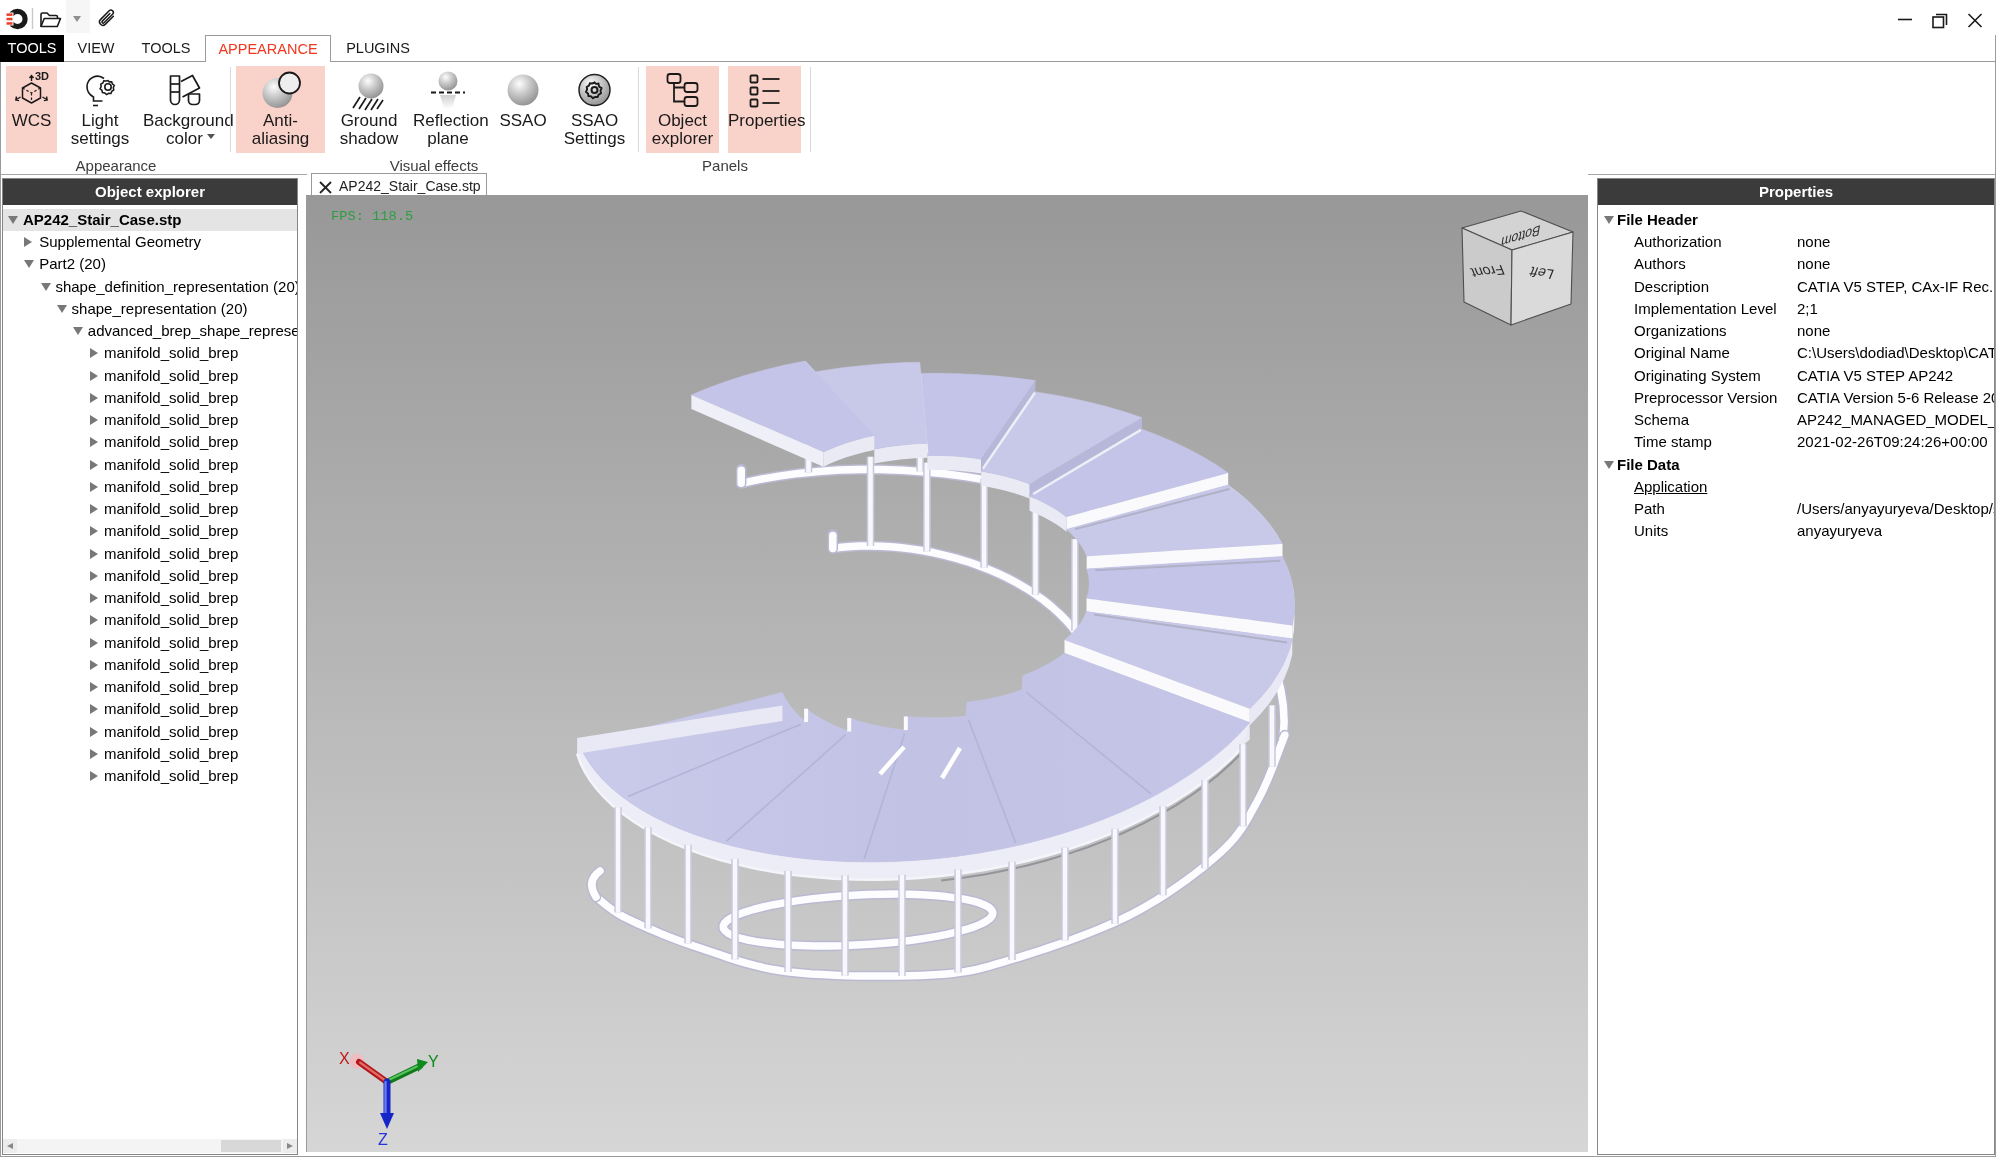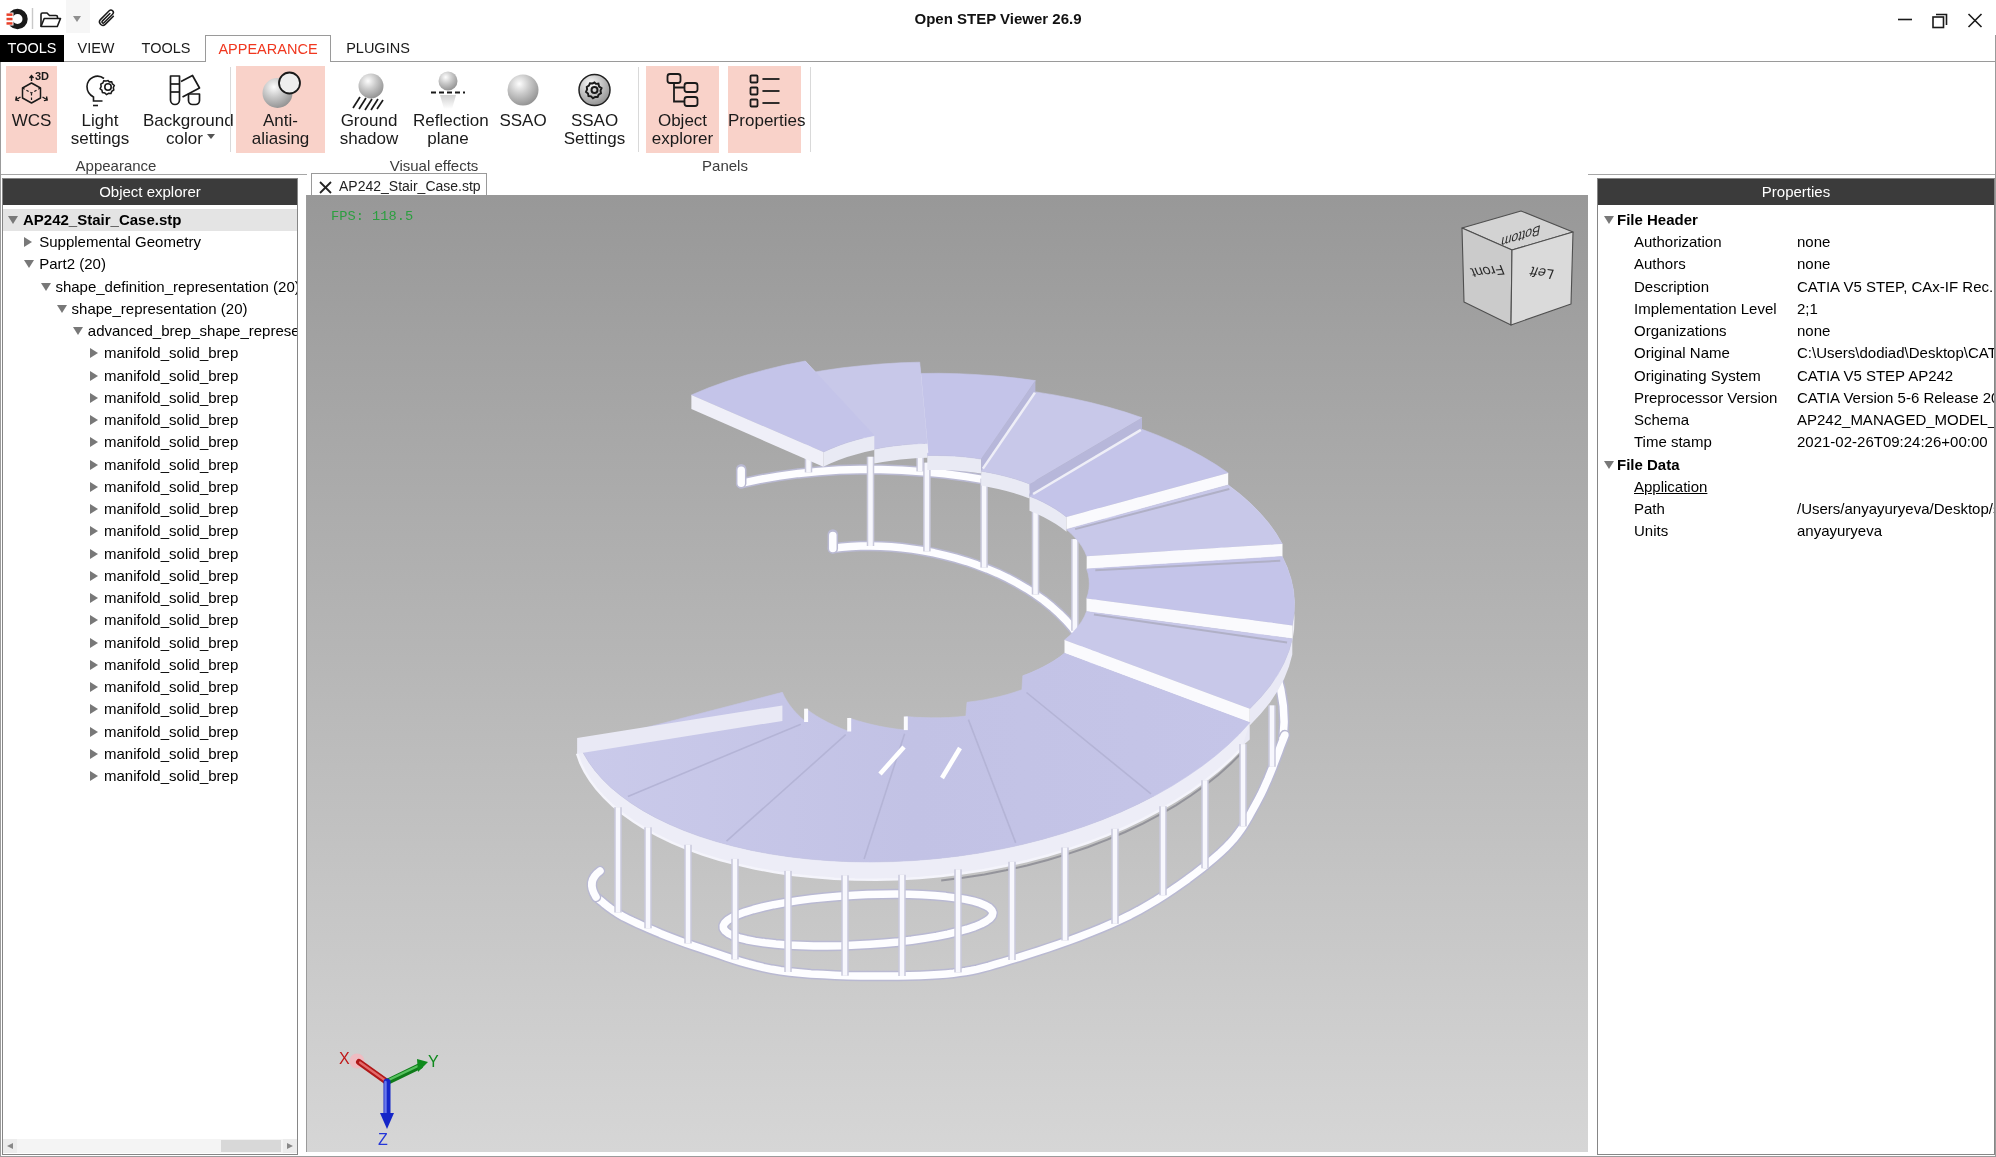--- a/index.html
+++ b/index.html
@@ -19,21 +19,21 @@
 #ribbon{position:absolute;left:1px;top:62px;width:1994px;height:113px;background:#fff;border-bottom:1px solid #a6a6a6;}
 .rbtn{position:absolute;top:4px;height:87px;text-align:center;}
 .rbtn.pink{background:#f9d2c9;}
 .rbtn .lbl{position:absolute;top:46px;left:0;right:0;font-size:17px;line-height:18px;color:#1a1a1a;}
 .ricon{position:absolute;top:3px;left:0;right:0;height:44px;}
 .gsep{position:absolute;top:5px;height:85px;width:1px;background:#d9d9d9;}
 .glabel{position:absolute;top:95px;font-size:15px;color:#3c3c3c;text-align:center;}
 
 .panel{position:absolute;background:#fff;border:1px solid #868686;}
 .phead{position:absolute;left:0;top:0;right:0;height:26px;background:#3b3b3b;color:#fff;
- font-weight:normal;font-size:15px;text-align:center;line-height:26px;}
+ font-weight:bold;font-size:15px;text-align:center;line-height:26px;}
 #leftpanel{left:2px;top:178px;width:296px;height:977px;}
 #rightpanel{left:1597px;top:178px;width:398px;height:977px;}
 
 .trow{position:absolute;height:22px;line-height:22px;font-size:15px;color:#000;white-space:nowrap;}
 .tri-r{display:inline-block;width:0;height:0;border-left:8px solid #787878;border-top:5px solid transparent;border-bottom:5px solid transparent;}
 .tri-d{display:inline-block;width:0;height:0;border-top:8px solid #787878;border-left:5px solid transparent;border-right:5px solid transparent;}
 .arr{position:absolute;top:6px;}
 
 .prow{position:absolute;height:22px;line-height:22px;font-size:15px;color:#000;white-space:nowrap;}
 .pval{position:absolute;left:163px;top:0;}
@@ -56,21 +56,20 @@
   <rect x="0.5" y="14.2" width="6" height="2.5" fill="#e8402a"></rect>
   <line x1="26.5" y1="0" x2="26.5" y2="21" stroke="#c9c9c9" stroke-width="1.4"></line>
   <path d="M35 18.5 L35 6.5 Q35 5 36.5 5 L41 5 L43.5 7.5 L50 7.5 Q51.5 7.5 51.5 9 L51.5 10.5" fill="none" stroke="#1a1a1a" stroke-width="1.6"></path>
   <path d="M35 18.5 L38.2 10.5 L54.5 10.5 L51.3 18.5 Z" fill="#fff" stroke="#1a1a1a" stroke-width="1.6" stroke-linejoin="round"></path>
  </svg>
  <div class="abs" style="left:66px;top:0;width:24px;height:33px;background:#f6f6f6"></div>
  <div class="abs" style="left:73px;top:16px;width:0;height:0;border-top:6px solid #8f8f8f;border-left:4.5px solid transparent;border-right:4.5px solid transparent;"></div>
  <svg class="abs" style="left:95px;top:6px" width="24" height="24" viewBox="0 0 24 24">
   <path d="M18.4 10.2 L10.2 18.4 a3.4 3.4 0 0 1 -4.8 -4.8 L14.2 4.8 a2.4 2.4 0 0 1 3.4 3.4 L9 16.8 a1.2 1.2 0 0 1 -1.7 -1.7 L14.9 7.5" fill="none" stroke="#1a1a1a" stroke-width="1.5" stroke-linecap="round"></path>
  </svg>
- <div id="apptitle">Open STEP Viewer 26.9</div>
  <svg class="abs" style="left:1890px;top:0" width="100" height="35" viewBox="0 0 100 35">
   <line x1="8" y1="19.5" x2="22" y2="19.5" stroke="#1a1a1a" stroke-width="1.6"></line>
   <rect x="43" y="17" width="10.5" height="10.5" fill="#fff" stroke="#1a1a1a" stroke-width="1.6"></rect>
   <path d="M46 14.5 L56.5 14.5 L56.5 25" fill="none" stroke="#1a1a1a" stroke-width="1.6"></path>
   <line x1="78.5" y1="14" x2="91.5" y2="27" stroke="#1a1a1a" stroke-width="1.6"></line>
   <line x1="91.5" y1="14" x2="78.5" y2="27" stroke="#1a1a1a" stroke-width="1.6"></line>
  </svg>
 </div>
 
 <div id="menubar">

